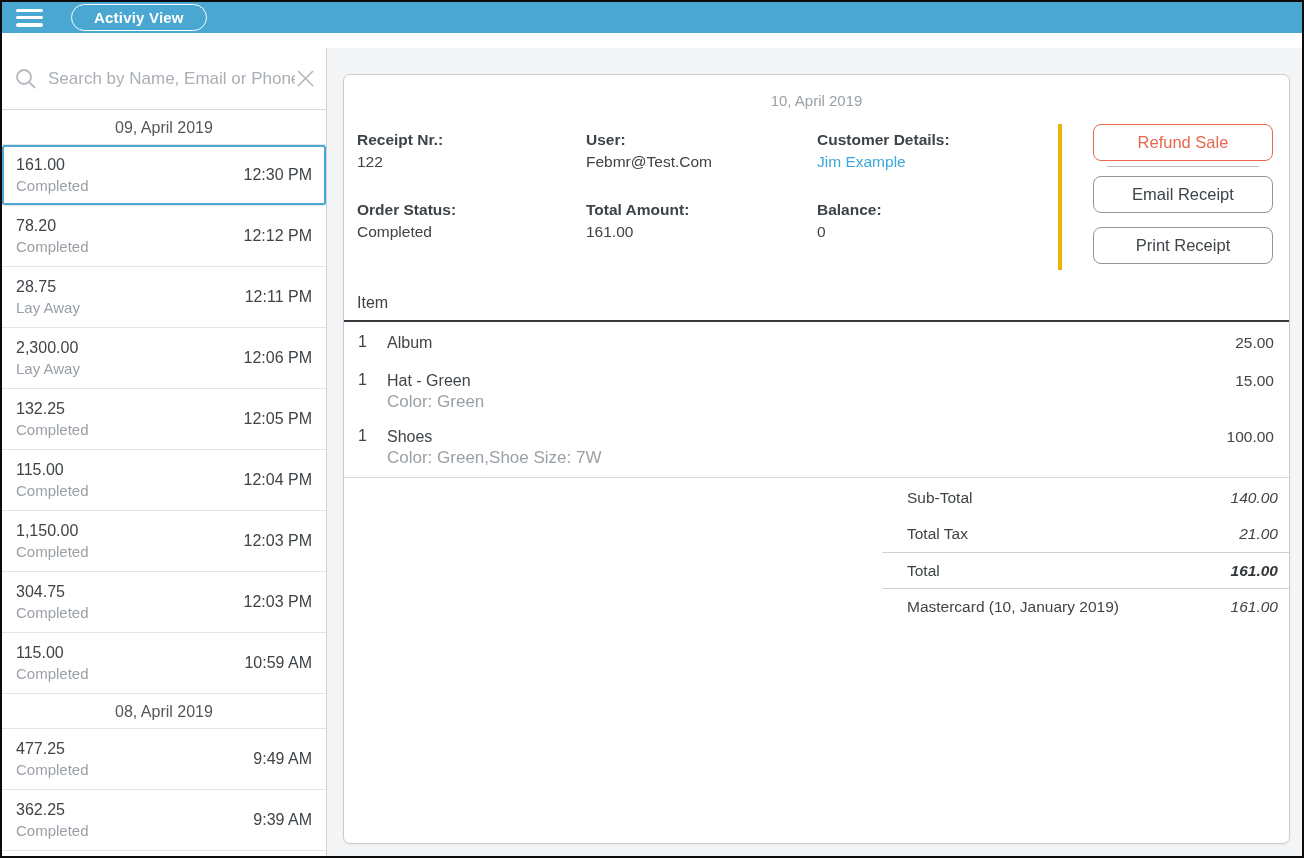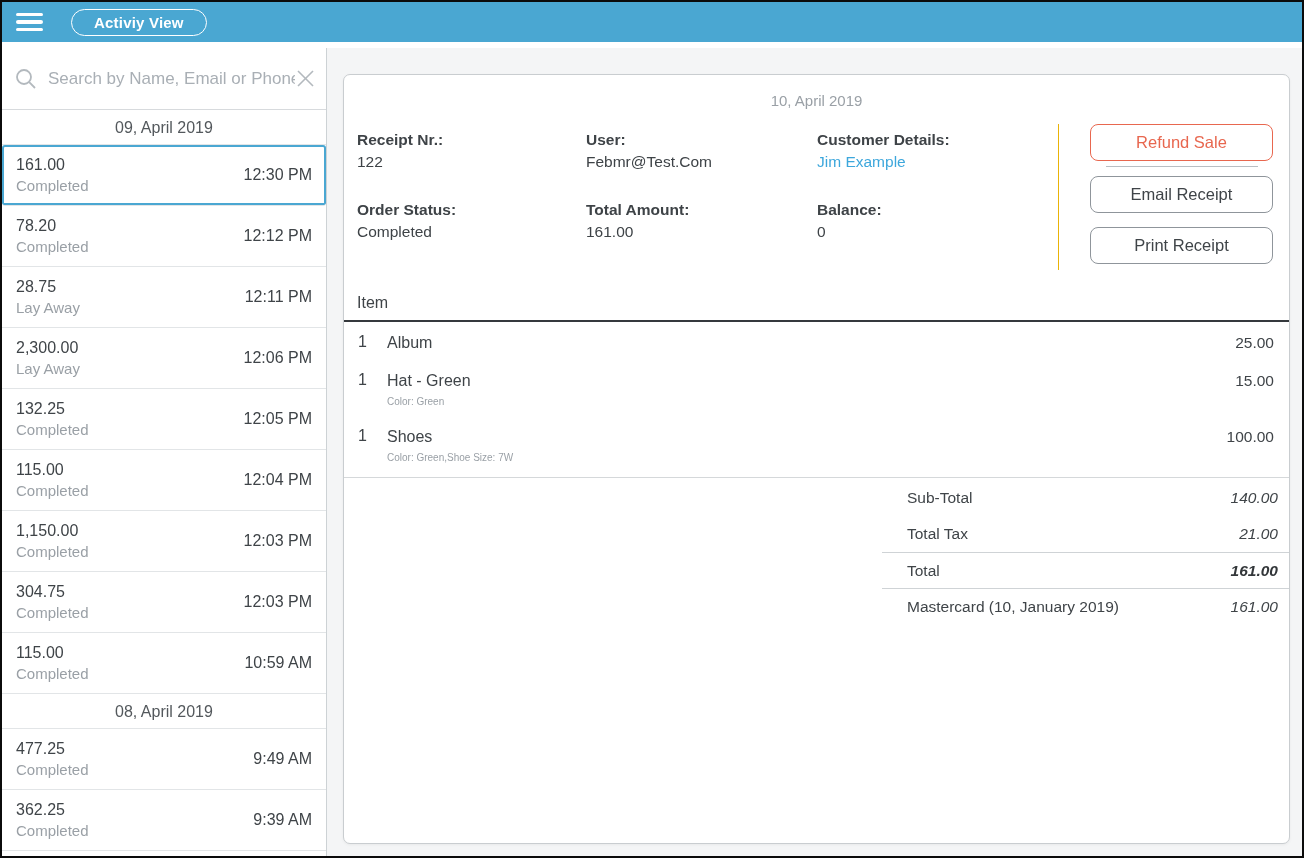--- a/index.html
+++ b/index.html
@@ -7,21 +7,21 @@
     --text:#3F4448; --muted:#9AA0A6; --bg:#F4F5F6;
     --line:#E2E5E7; --line-mid:#D2D6D9; --line-dark:#35393D;
   }
   *{margin:0;padding:0;box-sizing:border-box;}
   html,body{background:#222;}
   body{font-family:"Liberation Sans","DejaVu Sans",sans-serif;}
   .frame{position:relative;width:1304px;height:858px;background:#fff;
          border:2px solid #0b0b0b;overflow:hidden;}
 
   
-  .topbar{position:absolute;left:0;top:0;right:0;height:40px;background:var(--accent);
+  .topbar{position:absolute;left:0;top:0;right:0;height:31px;background:var(--accent);
           display:flex;align-items:center;padding-left:14px;}
   .hamburger{width:27px;height:18px;display:flex;flex-direction:column;
              justify-content:space-between;cursor:pointer;}
   .hamburger span{display:block;height:3.2px;background:#fff;border-radius:2px;}
   .pill{margin-left:28px;background:transparent;border:1.5px solid #fff;border-radius:14px;
         color:#fff;font-size:15px;font-weight:700;padding:4px 22px;letter-spacing:.2px;
         font-family:inherit;cursor:pointer;}
 
   
   .sidebar{position:absolute;top:46px;left:0;bottom:0;width:325px;background:#fff;
@@ -48,35 +48,35 @@
         overflow:hidden;}
   .card-date{text-align:center;color:var(--muted);font-size:15px;padding-top:17px;}
 
   .card-top{display:flex;margin-top:20px;}
   .info-grid{width:714px;display:grid;grid-template-columns:229px 231px auto;
              grid-row-gap:26px;padding-left:13px;align-content:start;}
   .cell .lbl{font-size:15.5px;font-weight:700;color:#3E4347;line-height:22px;}
   .cell .val{font-size:15.5px;color:#3E4347;line-height:22px;}
   .cell .val.link{color:var(--link);cursor:pointer;}
 
-  .actions{flex:1;border-left:1px solid #eab308;padding:0 16px 6px 31px;margin-top:-5px;}
+  .actions{flex:1;border-left:4px solid #eab308;padding:0 16px 6px 31px;margin-top:-5px;}
   .btn{display:block;width:100%;height:37px;border-radius:8px;background:#fff;
        font-size:16.5px;font-family:inherit;cursor:pointer;}
   .btn-danger{border:1px solid var(--danger);color:var(--danger);}
   .btn-neutral{border:1px solid #8F959B;color:var(--text);}
   .refund-underline{width:152px;height:1px;background:#B9BEC3;margin:5px auto 9px auto;}
   .btn-email{margin-bottom:14px;}
 
   .item-header{margin-top:24px;padding:0 0 8px 13px;font-size:16px;color:#3E4347;
                border-bottom:2px solid var(--line-dark);}
   .item-row{display:flex;align-items:flex-start;padding:11px 15px 7px 14px;}
   .item-row .qty{width:29px;font-size:16px;color:var(--text);}
   .item-main{flex:1;}
   .item-name{font-size:16px;color:var(--text);line-height:20px;}
-  .item-opts{font-size:10px;color:var(--muted);line-height:14px;margin-top:4px;}
+  .item-opts{font-size:17px;color:var(--muted);line-height:14px;margin-top:4px;}
   .item-price{font-size:15.5px;color:var(--text);line-height:20px;}
   .items-divider{height:1px;background:#D5D8DA;margin-top:5px;}
 
   .totals{margin-left:538px;margin-top:2px;}
   .trow{display:flex;justify-content:space-between;align-items:center;height:36px;
         padding:0 11px 0 25px;font-size:15.5px;color:var(--text);}
   .trow.sep{border-top:1px solid #CFD3D6;}
   .trow .tval{color:var(--text);font-style:italic;}
   .trow .bold{font-weight:700;color:#33373A;}
 </style>

